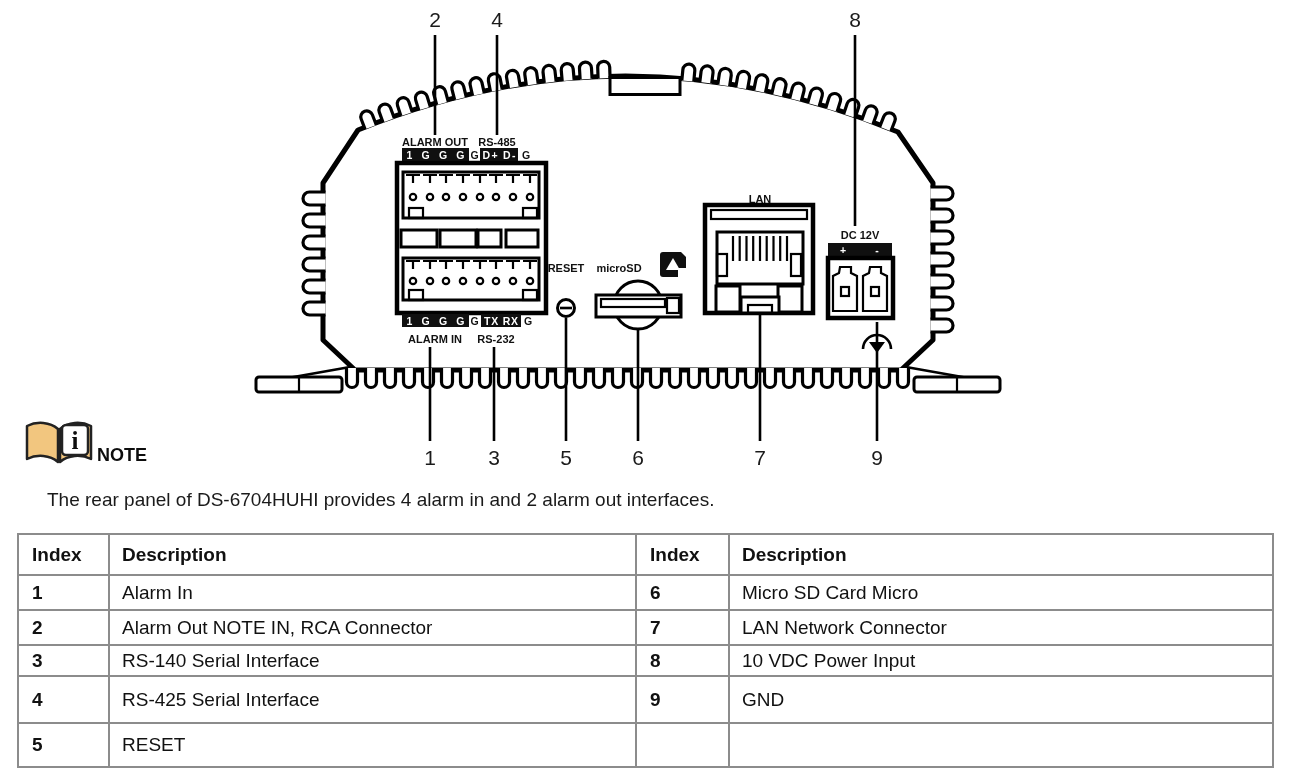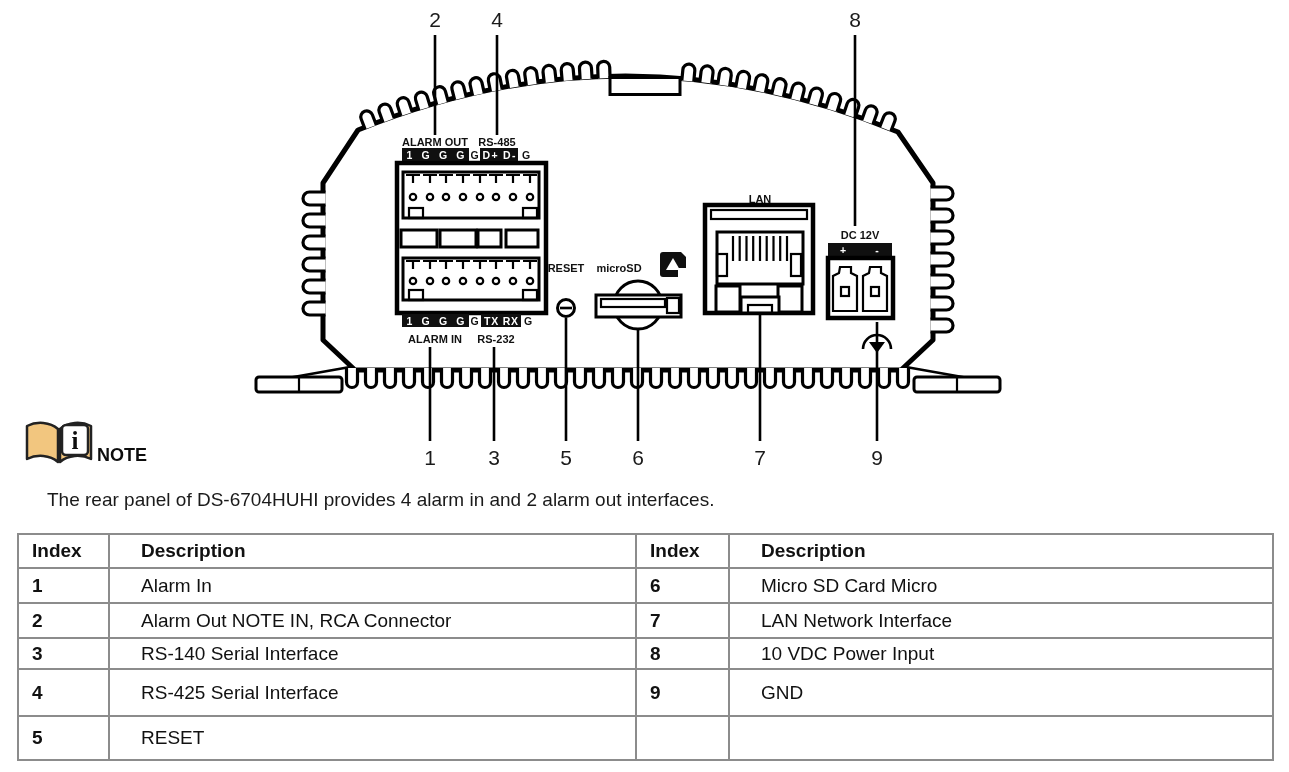--- a/index.html
+++ b/index.html
@@ -21,21 +21,21 @@
   .notetxt{font:700 18px "Liberation Sans",sans-serif;fill:#0d0d0d;}
   .itext{font:700 25px "Liberation Serif",serif;fill:#0d0d0d;}
   .bookpage{fill:#f2c67f;stroke:#222;stroke-width:2.5;stroke-linejoin:round;}
   
   .caption{position:absolute;left:25px;top:489px;font-size:19px;color:#1a1a1a;margin-left:22px;}
   
   table.iotable{position:absolute;left:17px;top:533px;border-collapse:collapse;
      table-layout:fixed;width:1255px;background:#fff;}
   table.iotable td{border:2px solid #8c8c8c;font-size:19px;color:#111;
      vertical-align:middle;padding:0 0 0 13px;overflow:hidden;white-space:nowrap;}
-  table.iotable td.desc{padding-left:31px;border-radius:8px;}
+  table.iotable td.desc{padding-left:12px;border-radius:8px;}
   table.iotable tr.hdr td{font-weight:700;}
   table.iotable td.idx{font-weight:700;}
 </style>
 </head>
 <body>
 
 <div class="page">
 
 <svg width="1289" height="480" viewBox="0 0 1289 480">
   <defs>
@@ -292,37 +292,37 @@
 <div class="caption">The rear panel of DS-6704HUHI provides 4 alarm in and 2 alarm out interfaces.</div>
 
 <table class="iotable">
   <colgroup>
         <col style="width:91px">
         <col style="width:527px">
         <col style="width:93px">
         <col style="width:544px">
       </colgroup>
   <tbody>
-        <tr class="hdr" style="height:34px">
+        <tr class="hdr" style="height:41px">
     <td>Index</td>
     <td class="desc">Description</td>
     <td>Index</td>
     <td class="desc">Description</td>
   </tr>
   <tr style="height:35px">
     <td class="idx">1</td>
     <td class="desc">Alarm In</td>
     <td class="idx">6</td>
     <td class="desc">Micro SD Card Micro</td>
   </tr>
   <tr style="height:35px">
     <td class="idx">2</td>
     <td class="desc">Alarm Out NOTE IN, RCA Connector</td>
     <td class="idx">7</td>
-    <td class="desc">LAN Network Interface</td>
+    <td class="desc">LAN Network Connector</td>
   </tr>
   <tr style="height:31px">
     <td class="idx">3</td>
     <td class="desc">RS-140 Serial Interface</td>
     <td class="idx">8</td>
     <td class="desc">10 VDC Power Input</td>
   </tr>
   <tr style="height:47px">
     <td class="idx">4</td>
     <td class="desc">RS-425 Serial Interface</td>

